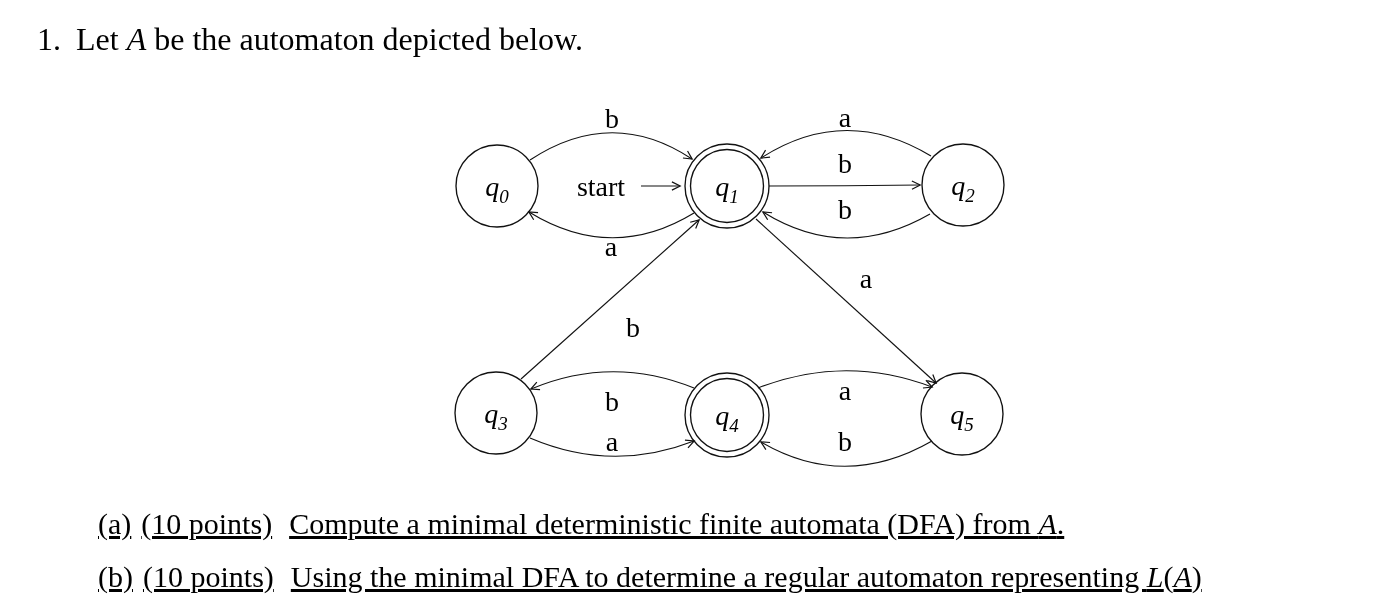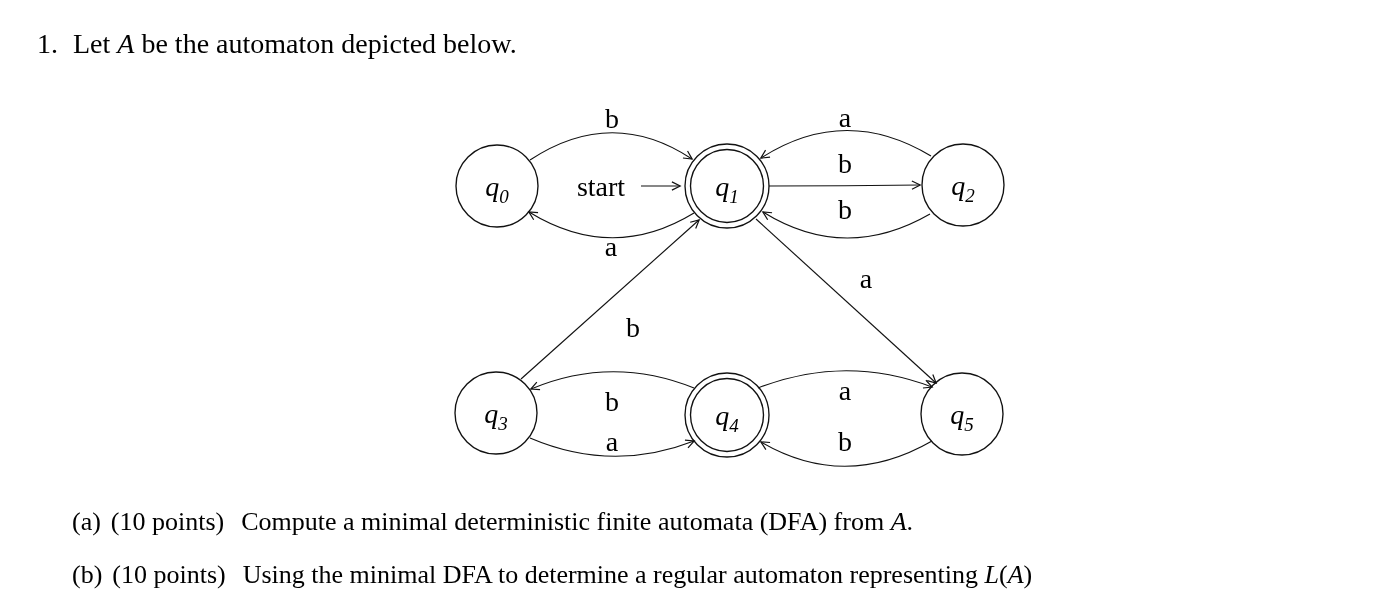--- a/index.html
+++ b/index.html
@@ -1,20 +1,20 @@
 <!DOCTYPE html>
 <html><head>
 <meta charset="utf-8">
 <style>
   html,body{margin:0;padding:0;background:#ffffff;}
   .page{position:relative;width:1374px;height:612px;background:#fff;overflow:hidden;
         font-family:"Liberation Serif","DejaVu Serif",serif;color:#000;}
-  .title{position:absolute;left:37px;top:27px;font-size:28px;line-height:1.2;white-space:nowrap;}
+  .title{position:absolute;left:37px;top:20px;font-size:32px;line-height:1.2;white-space:nowrap;}
   .title .tnum{margin-right:15px;}
-  .q{position:absolute;left:72px;font-size:26px;line-height:1.2;white-space:nowrap;}
+  .q{position:absolute;left:98px;font-size:30px;line-height:1.2;white-space:nowrap;text-decoration:underline;}
   .qa{top:506px;}
   .qb{top:559px;}
   .qlabel{margin-right:10px;}
   .qpoints{margin-right:17px;}
   .cal{font-style:italic;font-family:"Liberation Serif","DejaVu Serif",serif;}
   .it{font-style:italic;}
   #automaton{position:absolute;left:0;top:0;width:1374px;height:612px;}
   .state{fill:#ffffff;stroke:#111;stroke-width:1.35px;}
   .edge{fill:none;stroke:#111;stroke-width:1.15px;}
   .elabel{font-family:"Liberation Serif","DejaVu Serif",serif;font-size:28px;text-anchor:middle;fill:#000;}

